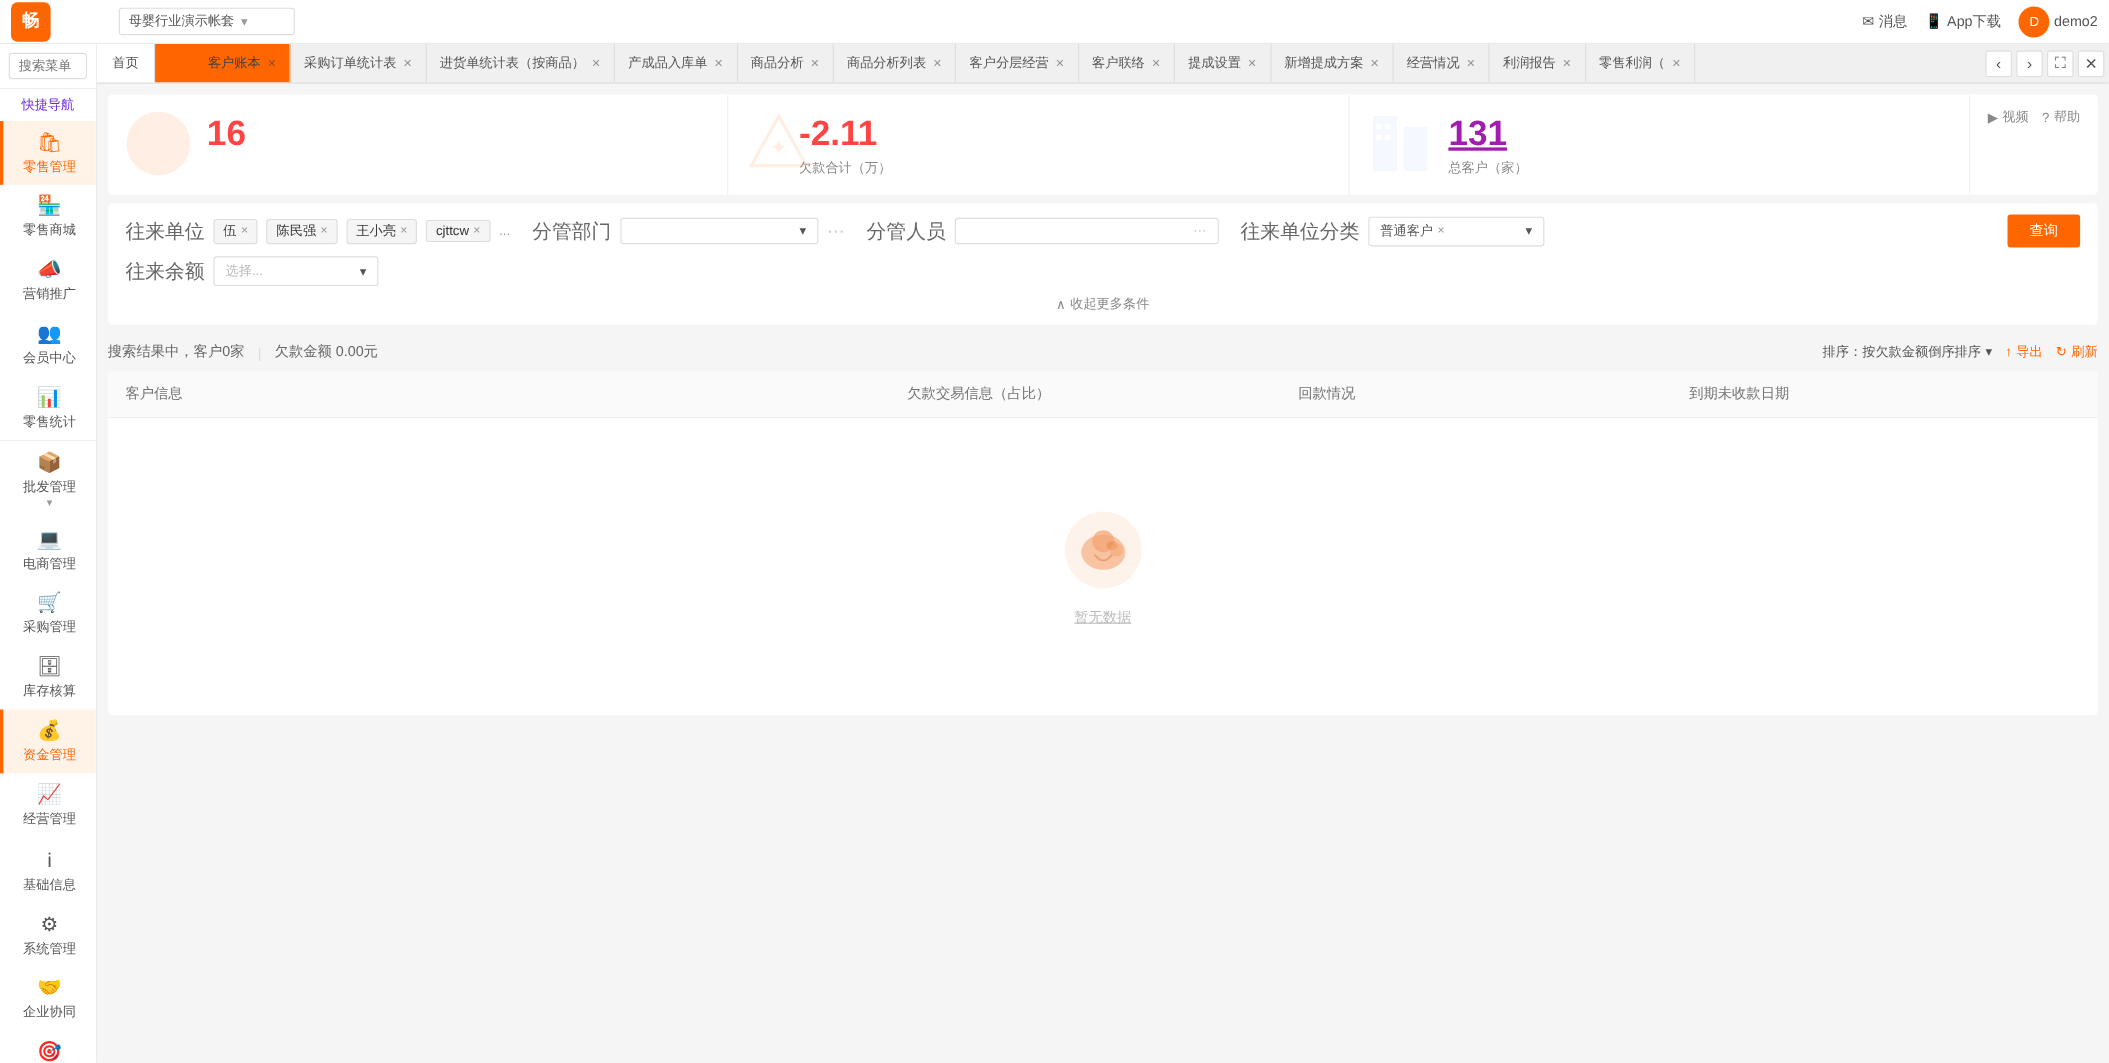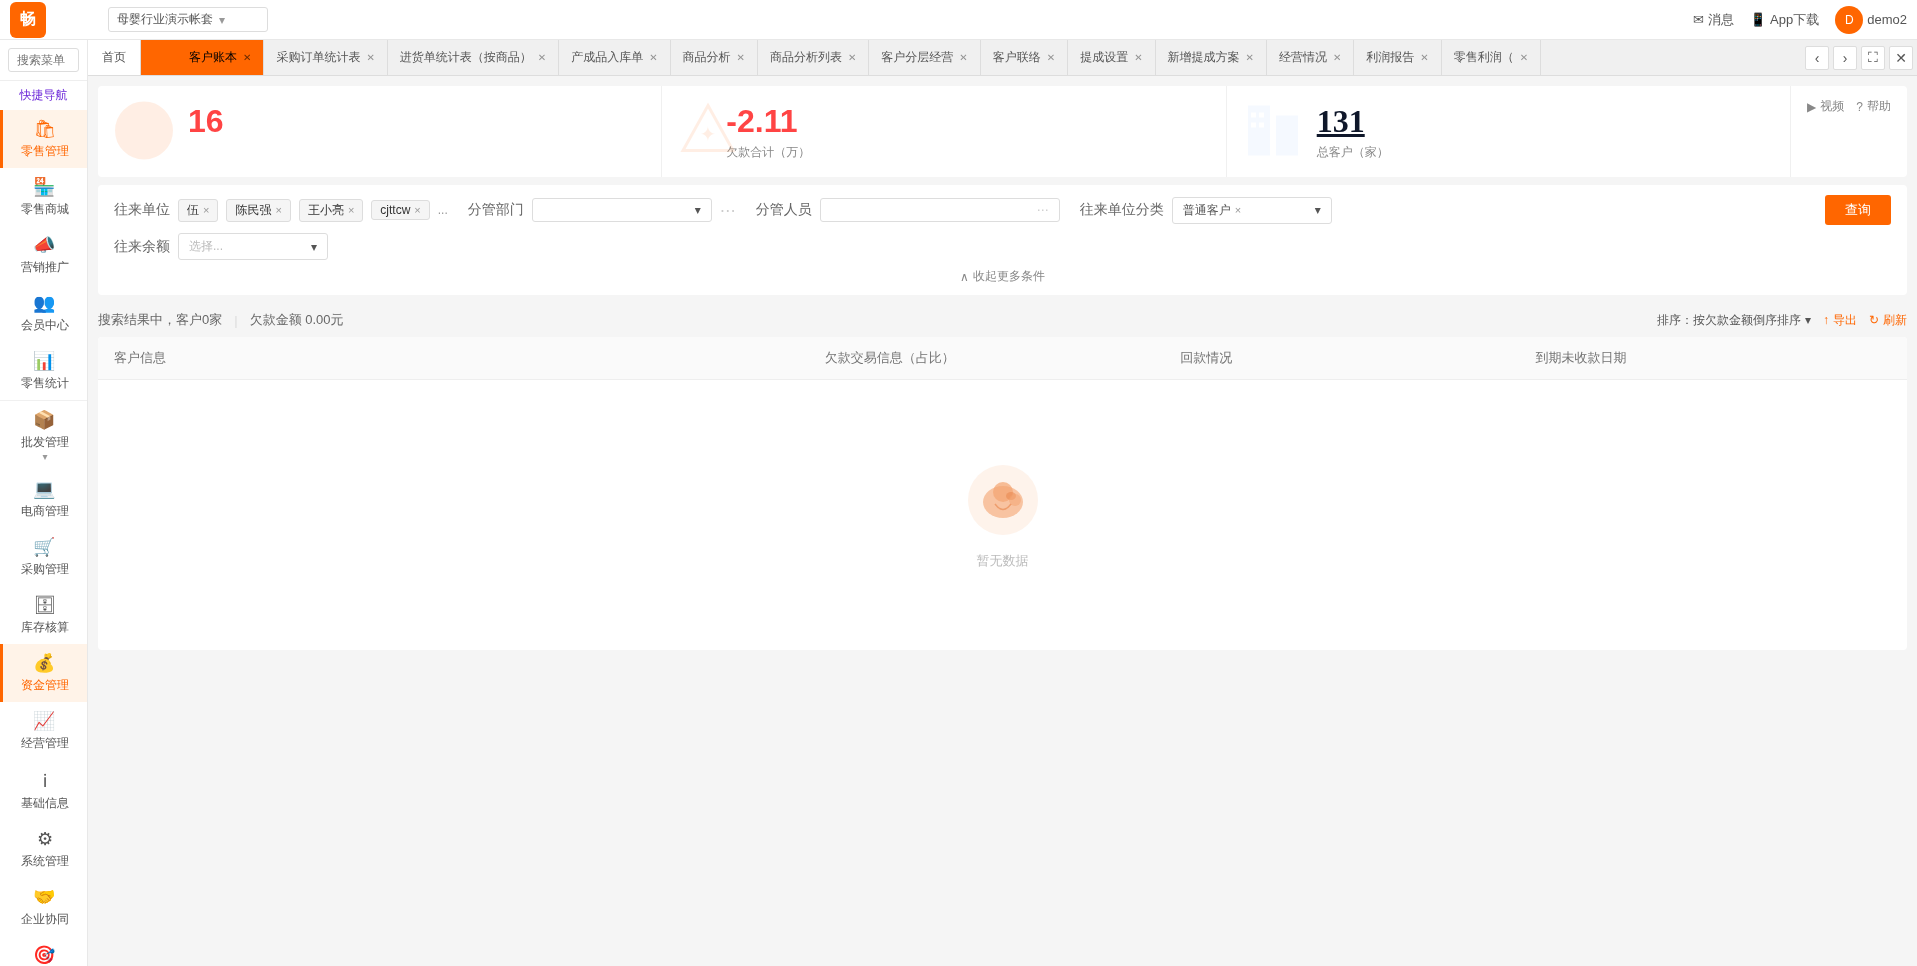--- a/index.html
+++ b/index.html
@@ -98,21 +98,21 @@
       white-space: nowrap;
       cursor: pointer;
       font-size: 12px;
       color: #555;
       border-right: 1px solid #ddd;
       gap: 4px;
       flex-shrink: 0;
     }
     .nav-tab.active {
       background: #ff6600;
-      color: #000000;
+      color: #404040;
       padding-left: 48px;
     }
     .nav-tab .close-x {
       font-size: 10px;
       opacity: 0.6;
       margin-left: 2px;
     }
     .nav-tab-home {
       background: #fff;
       padding: 0 14px;
@@ -215,21 +215,21 @@
       border-right: 1px solid #f0f0f0;
       position: relative;
     }
     .stat-item:last-child { border-right: none; }
     .stat-value {
       font-size: 32px;
       font-weight: bold;
       color: #ff4444;
       line-height: 1.2;
     }
-    .stat-value.black { color: #0f172a; text-decoration: underline; font-family: Liberation Serif, serif; }
+    .stat-value.black { color: #a21caf; text-decoration: underline; }
     .stat-label {
       font-size: 12px;
       color: #888;
       margin-top: 4px;
     }
 
     
     .filter-area {
       background: #fff;
       padding: 10px 16px;
@@ -238,21 +238,21 @@
     }
     .filter-row {
       display: flex;
       align-items: center;
       gap: 8px;
       flex-wrap: wrap;
       margin-bottom: 8px;
     }
     .filter-label {
       color: #666;
-      font-size: 14px;
+      font-size: 18px;
       white-space: nowrap;
     }
     .filter-tag {
       display: inline-flex;
       align-items: center;
       background: #f5f5f5;
       border: 1px solid #ddd;
       border-radius: 3px;
       padding: 2px 8px;
       font-size: 12px;
@@ -360,20 +360,21 @@
     }
     .th:first-child { flex: 2; }
     .table-empty {
       display: flex;
       flex-direction: column;
       align-items: center;
       justify-content: center;
       padding: 80px 20px;
       color: #bbb;
       font-size: 13px;
+      text-decoration: underline;
     }
     .empty-icon-svg {
       width: 80px;
       height: 80px;
       margin-bottom: 12px;
     }
 
     
     ::-webkit-scrollbar { width: 4px; height: 4px; }
     ::-webkit-scrollbar-track { background: #f1f1f1; }

